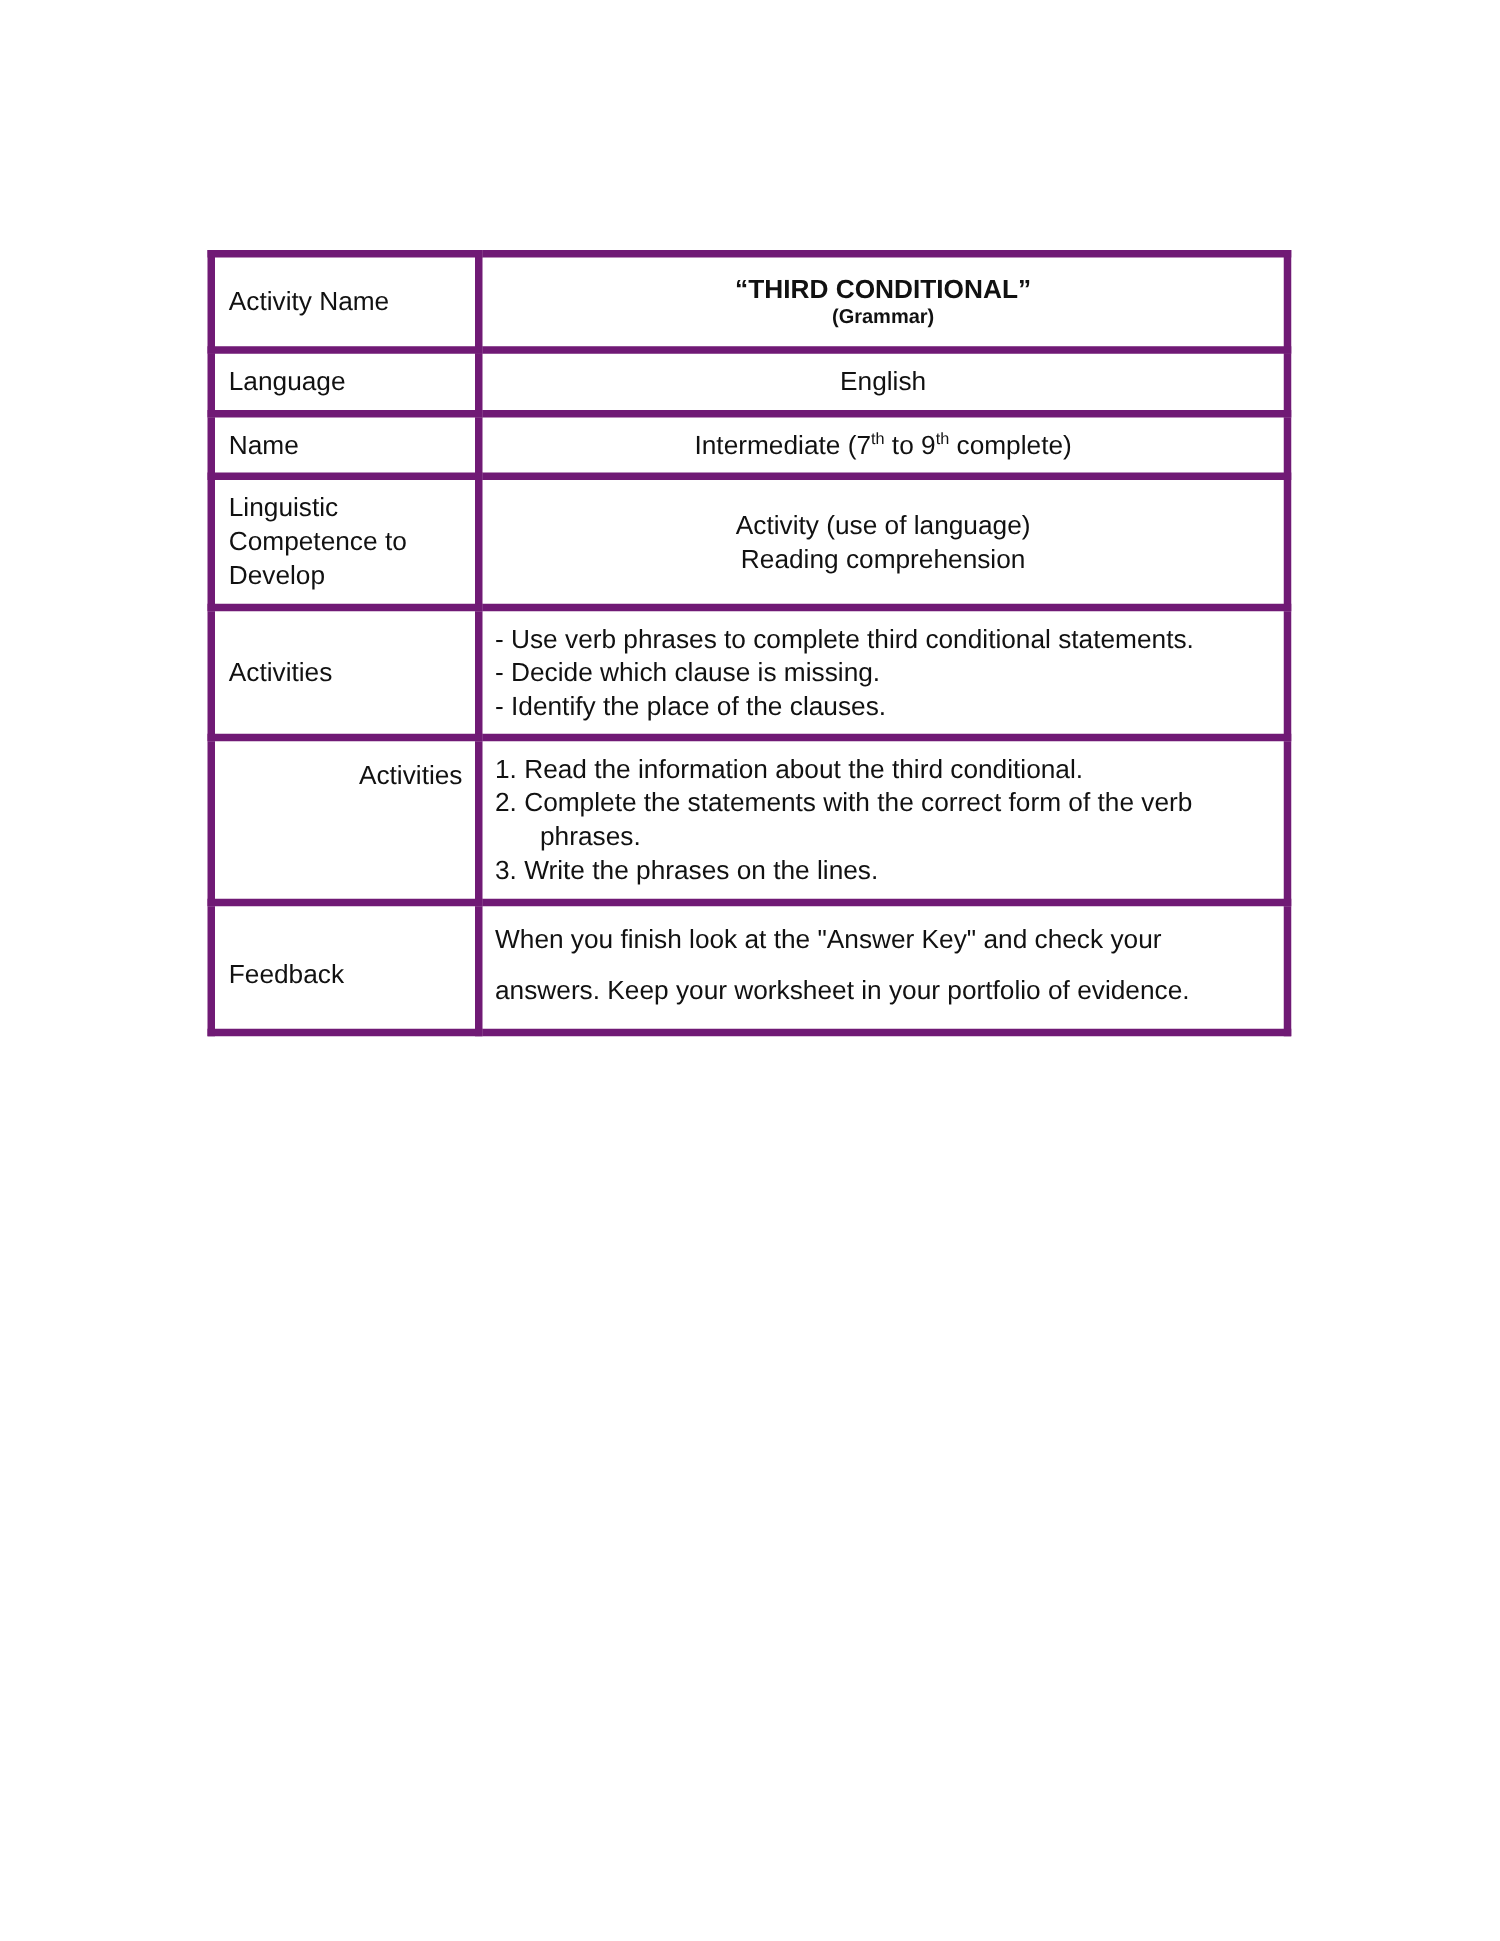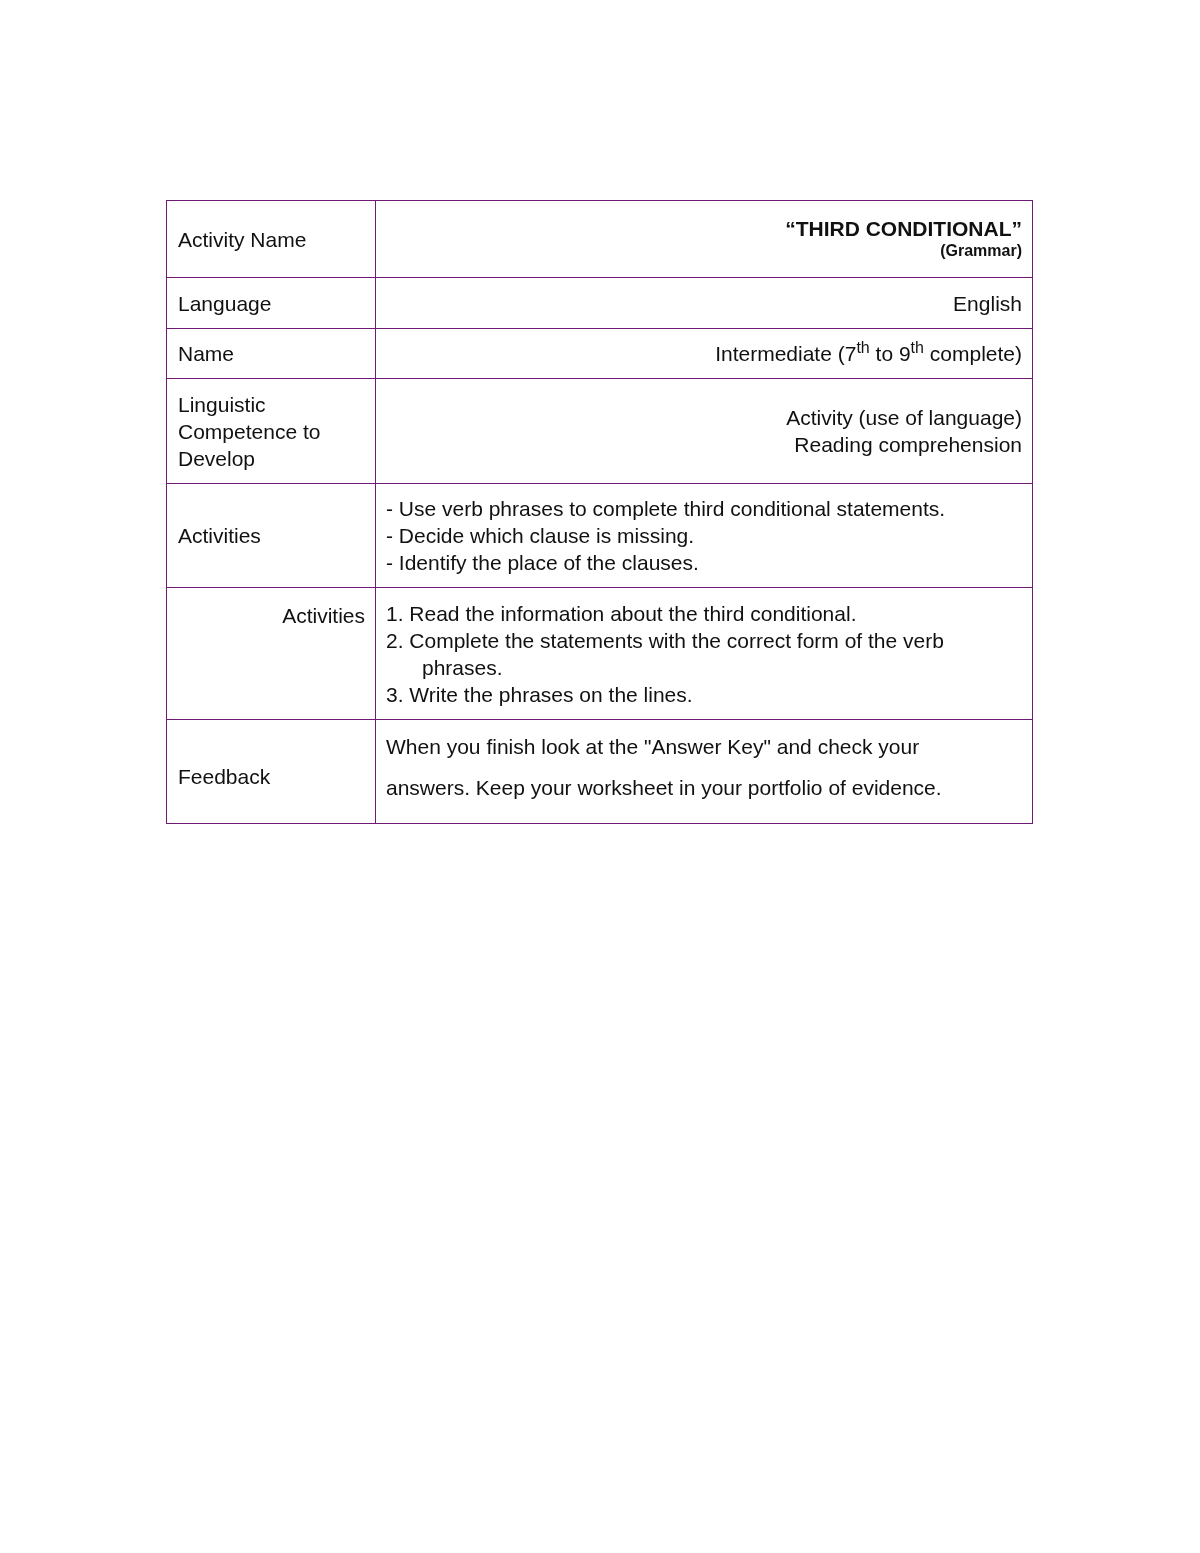--- a/index.html
+++ b/index.html
@@ -3,30 +3,30 @@
 <meta charset="utf-8">
 <style>
   html, body { margin: 0; padding: 0; background: #ffffff; }
   body { width: 1200px; height: 1553px; position: relative; overflow: hidden;
          font-family: "Liberation Sans", sans-serif; color: #111; }
   .sheet-table {
     position: absolute; left: 166px; top: 200px; width: 867px;
     border-collapse: collapse; table-layout: fixed;
   }
   .sheet-table td {
-    border: 1px solid #701a75; padding: 0 10px; font-size: 21px; line-height: 27px;
+    border: 6px solid #701a75; padding: 0 10px; font-size: 21px; line-height: 27px;
     vertical-align: middle;
   }
   .sheet-table td.label { width: 187px; padding-left: 11px; }
-  .center { text-align: right; }
+  .center { text-align: center; }
   .title-main { font-weight: bold; font-size: 21px; line-height: 24px; display: block; }
   .title-sub { font-weight: bold; font-size: 16px; line-height: 20px; display: block; }
   .list-line { display: block; }
   .indent { padding-left: 36px; }
-  sup { font-size: 16px; line-height: 0; }
+  sup { font-size: 13px; line-height: 0; }
   .feedback-line { display: block; line-height: 41px; }
 </style>
 </head>
 <body>
 
 <table class="sheet-table">
   <tbody>
       <tr style="height:77px">
     <td class="label">Activity Name</td>
     <td class="center">

